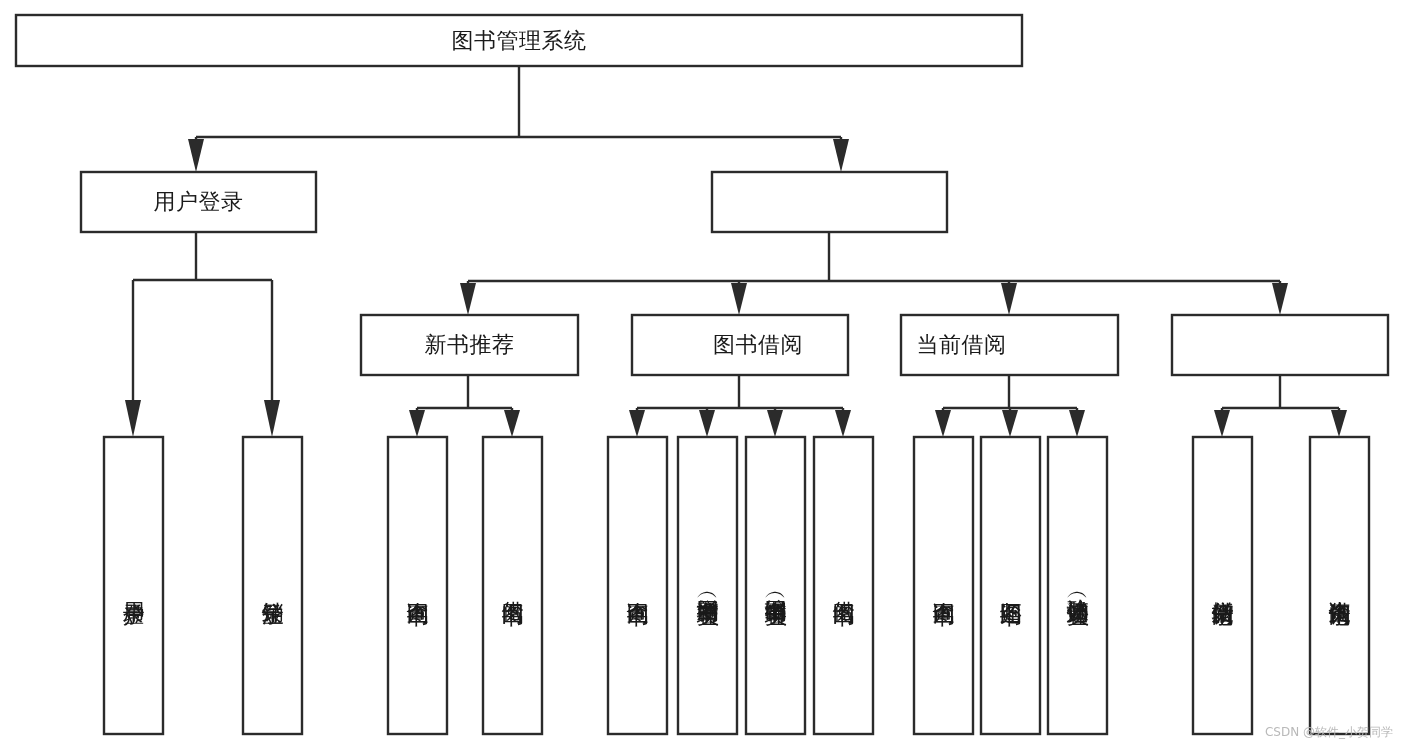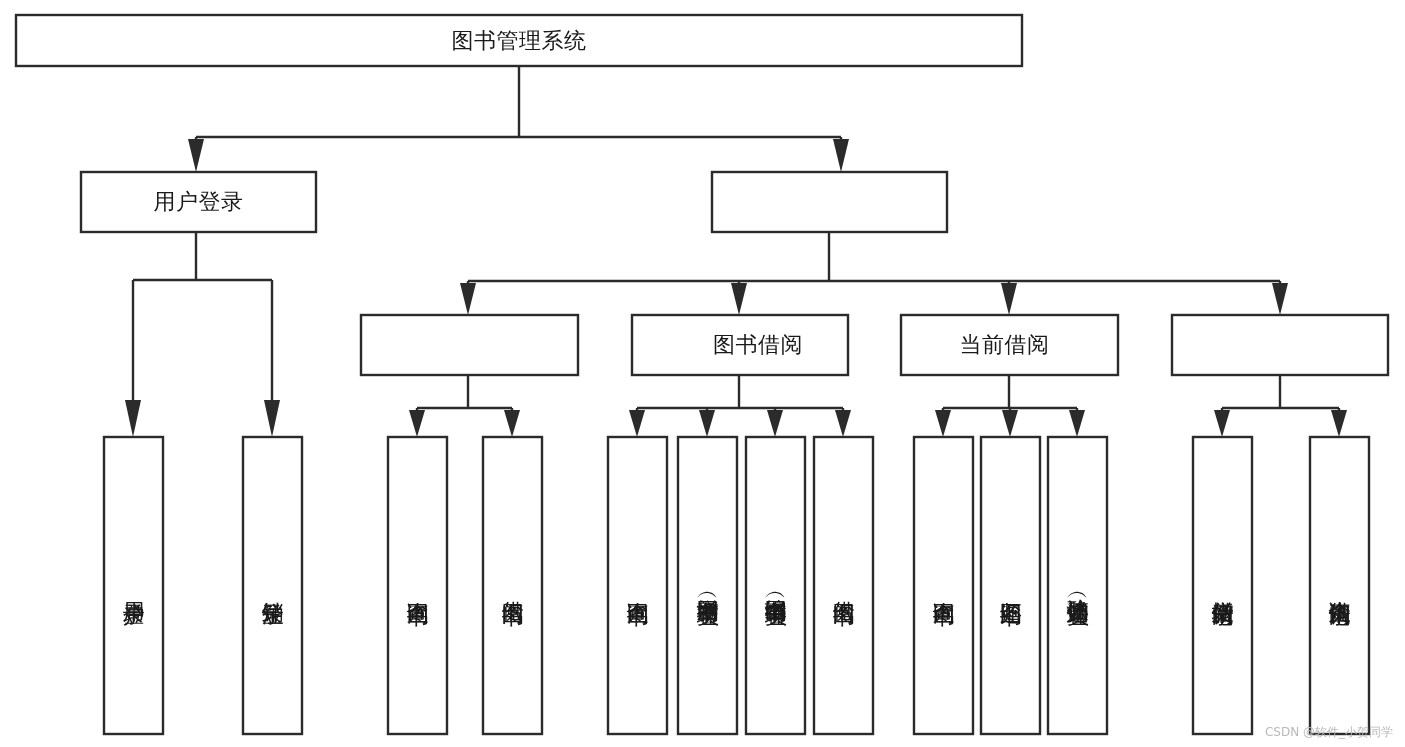--- a/index.html
+++ b/index.html
@@ -196,24 +196,27 @@
   </svg>
 
   <div class="hlabel-wrap" style="left:16px; top:15px; width:1006px; height:51px;">
     <span class="hlabel-text">图书管理系统</span>
   </div>
 
   <div class="hlabel-wrap" style="left:81px; top:172px; width:235px; height:60px;">
     <span class="hlabel-text">用户登录</span>
   </div>
 
+  <div class="hlabel-wrap" style="left:361px; top:315px; width:217px; height:60px;">
+    <span class="hlabel-text">新书推荐</span>
+  </div>
   <div class="hlabel-wrap" style="left:632px; top:315px; width:252px; height:60px;">
     <span class="hlabel-text">图书借阅</span>
   </div>
-  <div class="hlabel-wrap" style="left:896px; top:315px; width:217px; height:60px;">
+  <div class="hlabel-wrap" style="left:853px; top:315px; width:217px; height:60px;">
     <span class="hlabel-text">当前借阅</span>
   </div>
 
   <div class="vlabel-wrap" style="left:104px; top:437px; width:59px; height:297px;">
     <span class="vlabel-text">用户登录</span>
   </div>
   <div class="vlabel-wrap" style="left:243px; top:437px; width:59px; height:297px;">
     <span class="vlabel-text">注销登录</span>
   </div>
 

